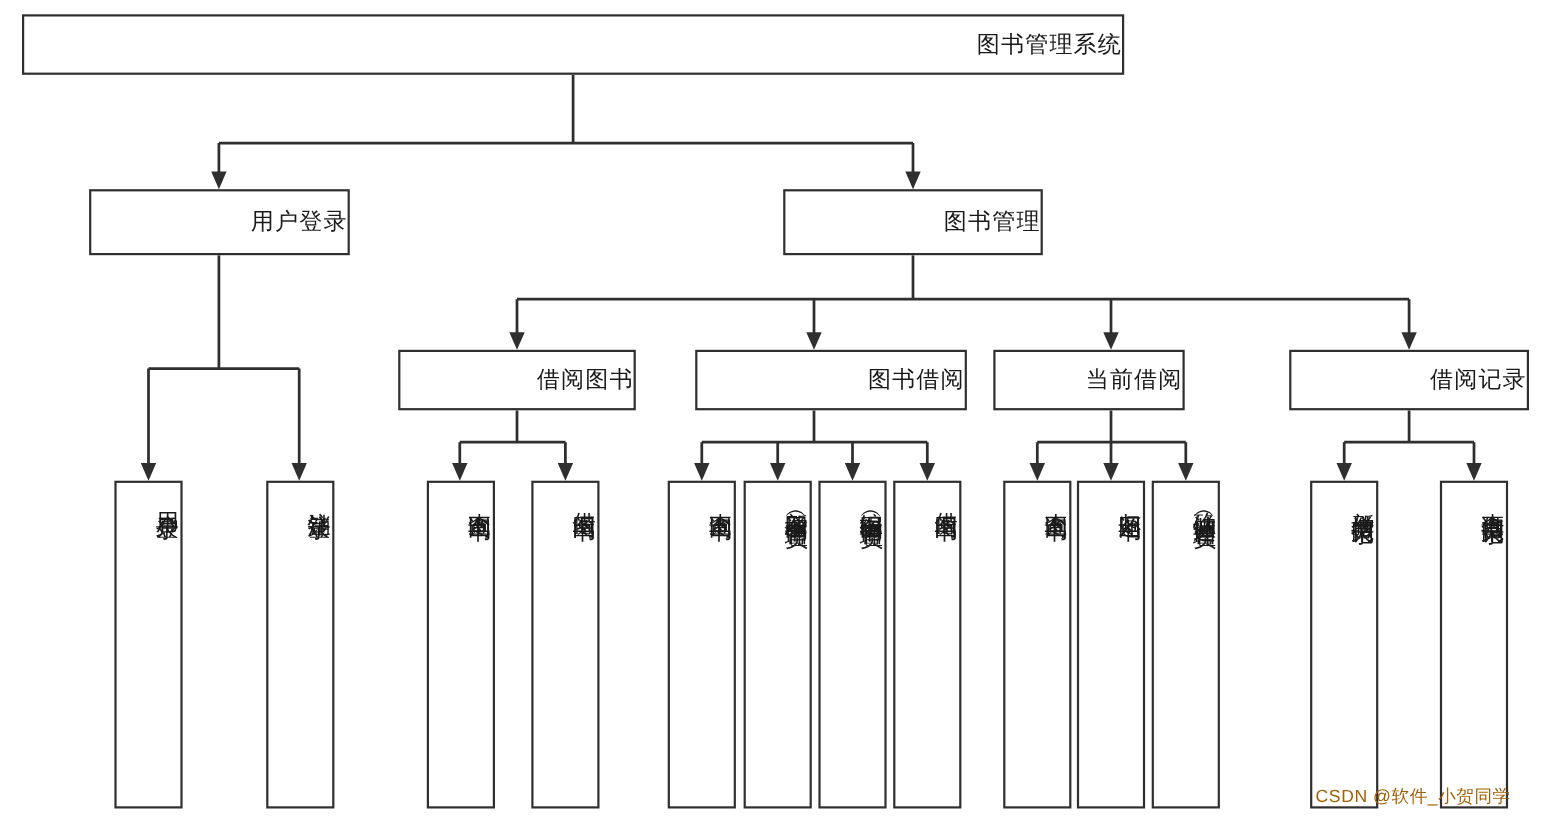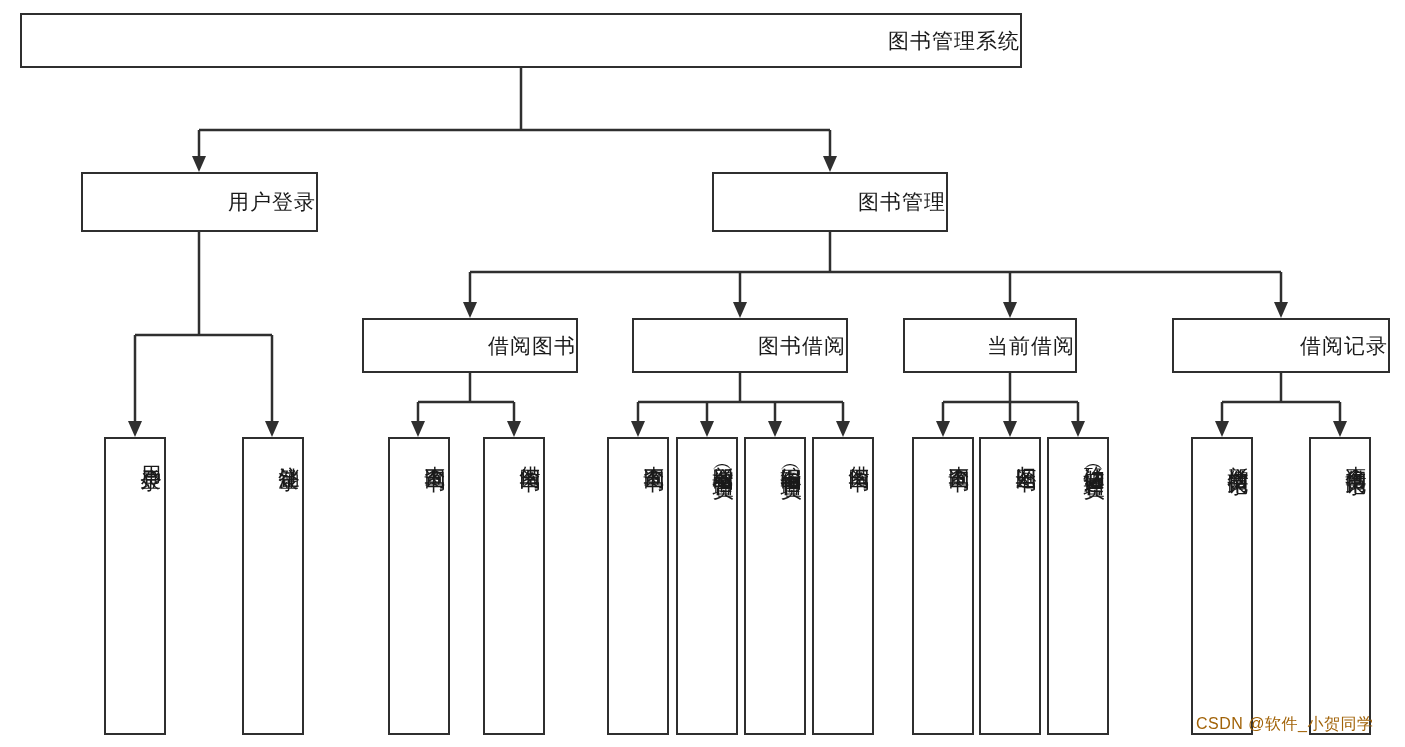--- a/index.html
+++ b/index.html
@@ -104,21 +104,21 @@
   <div class="node h" style="left:81px;top:172px;width:237px;height:60px;">
     <span>用户登录</span>
   </div>
   <div class="node h" style="left:712px;top:172px;width:236px;height:60px;">
     <span>图书管理</span>
   </div>
 
   <div class="node h" style="left:362px;top:318px;width:216px;height:55px;">
     <span>借阅图书</span>
   </div>
-  <div class="node h" style="left:632px;top:318px;width:216px;height:55px;">
+  <div class="node h" style="left:632px;top:318px;width:247px;height:55px;">
     <span>图书借阅</span>
   </div>
   <div class="node h" style="left:903px;top:318px;width:174px;height:55px;">
     <span>当前借阅</span>
   </div>
   <div class="node h" style="left:1172px;top:318px;width:218px;height:55px;">
     <span>借阅记录</span>
   </div>
 
   <div class="node leaf" style="left:104px;top:437px;width:62px;height:298px;">

